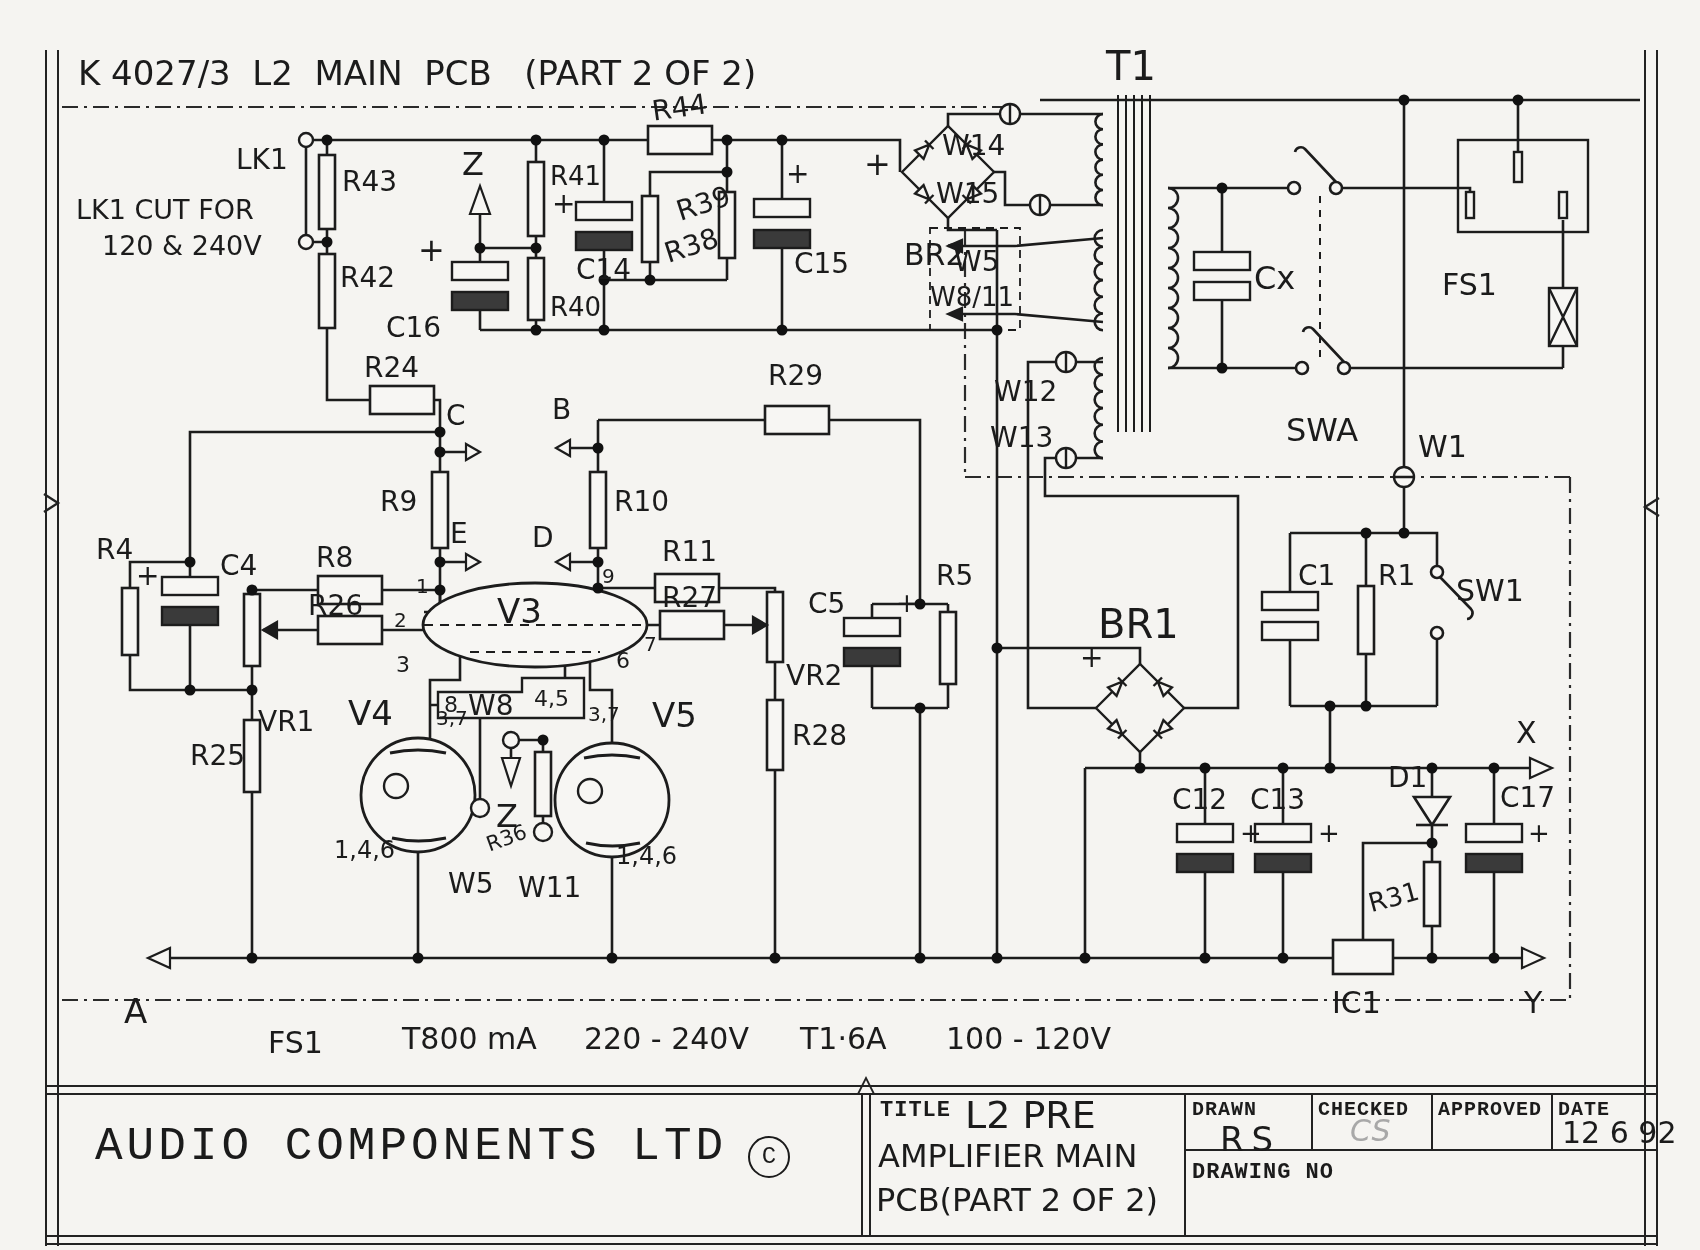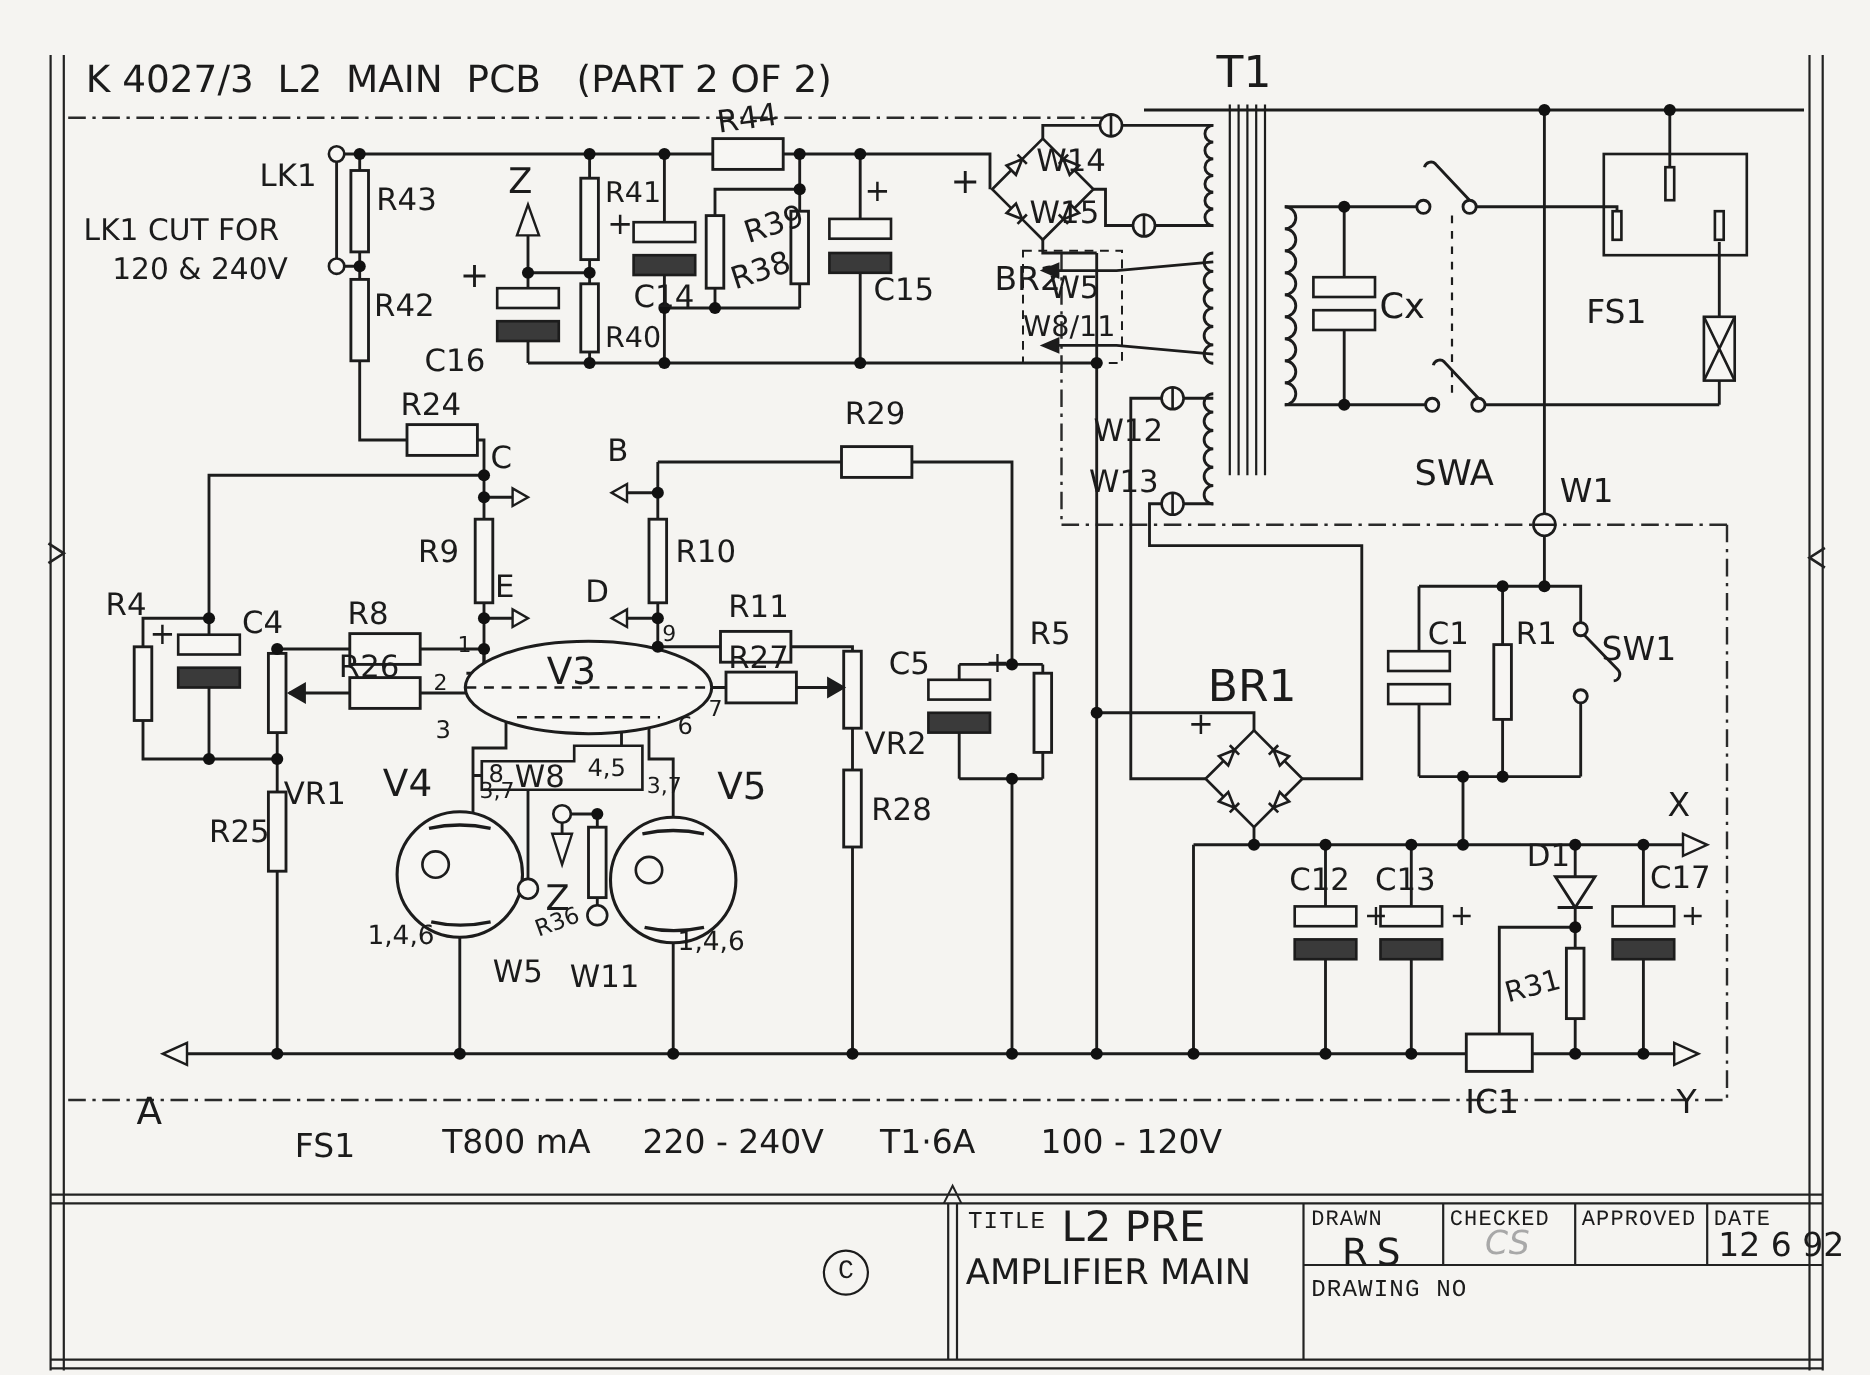--- a/index.html
+++ b/index.html
@@ -2,21 +2,21 @@
 <html><head>
 <meta charset="utf-8">
 <style>
   html,body{margin:0;padding:0;}
   body{width:1700px;height:1250px;position:relative;background:#f5f4f1;overflow:hidden;
        font-family:"DejaVu Sans",sans-serif;}
   #paper{position:absolute;inset:0;}
   svg{position:absolute;left:0;top:0;}
   .lbl{position:absolute;color:#1b1b1b;line-height:1;white-space:pre;
        font-family:"DejaVu Sans",sans-serif;}
-  .tech{font-family:"Liberation Mono",monospace;letter-spacing:1px;}
+  .tech{font-family:"Liberation Mono",monospace;letter-spacing:1px;font-weight:bold;}
   .co{font-family:"Liberation Mono",monospace;letter-spacing:4px;}
   .faint{color:#a8a8a8;font-style:italic;}
   #copyright{position:absolute;left:748px;top:1136px;width:38px;height:38px;border:2.4px solid #1b1b1b;
        border-radius:50%;text-align:center;line-height:38px;font-size:24px;
        font-family:"Liberation Mono",monospace;color:#1b1b1b;}
 </style>
 </head>
 <body>
 
 <div id="paper">
@@ -435,24 +435,26 @@
       <div class="lbl" style="left: 1516px; top: 718px; font-size: 30px;">X</div>
       <div class="lbl" style="left: 1524px; top: 988px; font-size: 30px;">Y</div>
       <div class="lbl" style="left: 124px; top: 994px; font-size: 34px;">A</div>
       <div class="lbl" style="left: 268px; top: 1028px; font-size: 30px;">FS1</div>
       <div class="lbl" style="left: 402px; top: 1024px; font-size: 30px;">T800 mA</div>
       <div class="lbl" style="left: 584px; top: 1024px; font-size: 30px;">220 - 240V</div>
       <div class="lbl" style="left: 800px; top: 1024px; font-size: 30px;">T1·6A</div>
       <div class="lbl" style="left: 946px; top: 1024px; font-size: 30px;">100 - 120V</div>
     </div>
 
+<div class="lbl co" style="left:95px;top:1124px;font-size:46px;">AUDIO COMPONENTS LTD</div>
 <div id="copyright">C</div>
 <div class="lbl tech" style="left:880px;top:1100px;font-size:22px;">TITLE</div>
 <div class="lbl" style="left:965px;top:1096px;font-size:38px;">L2 PRE</div>
 <div class="lbl" style="left:878px;top:1140px;font-size:32px;">AMPLIFIER MAIN</div>
+<div class="lbl" style="left:876px;top:1184px;font-size:32px;">PCB(PART 2 OF 2)</div>
 <div class="lbl tech" style="left:1192px;top:1100px;font-size:20px;">DRAWN</div>
 <div class="lbl" style="left:1220px;top:1122px;font-size:34px;letter-spacing:8px;">RS</div>
 <div class="lbl tech" style="left:1318px;top:1100px;font-size:20px;">CHECKED</div>
 <div class="lbl faint" style="left:1350px;top:1116px;font-size:30px;">CS</div>
 <div class="lbl tech" style="left:1438px;top:1100px;font-size:20px;">APPROVED</div>
 <div class="lbl tech" style="left:1558px;top:1100px;font-size:20px;">DATE</div>
 <div class="lbl" style="left:1562px;top:1118px;font-size:30px;">12 6 92</div>
 <div class="lbl tech" style="left:1192px;top:1162px;font-size:22px;">DRAWING NO</div>
 </div>
 

